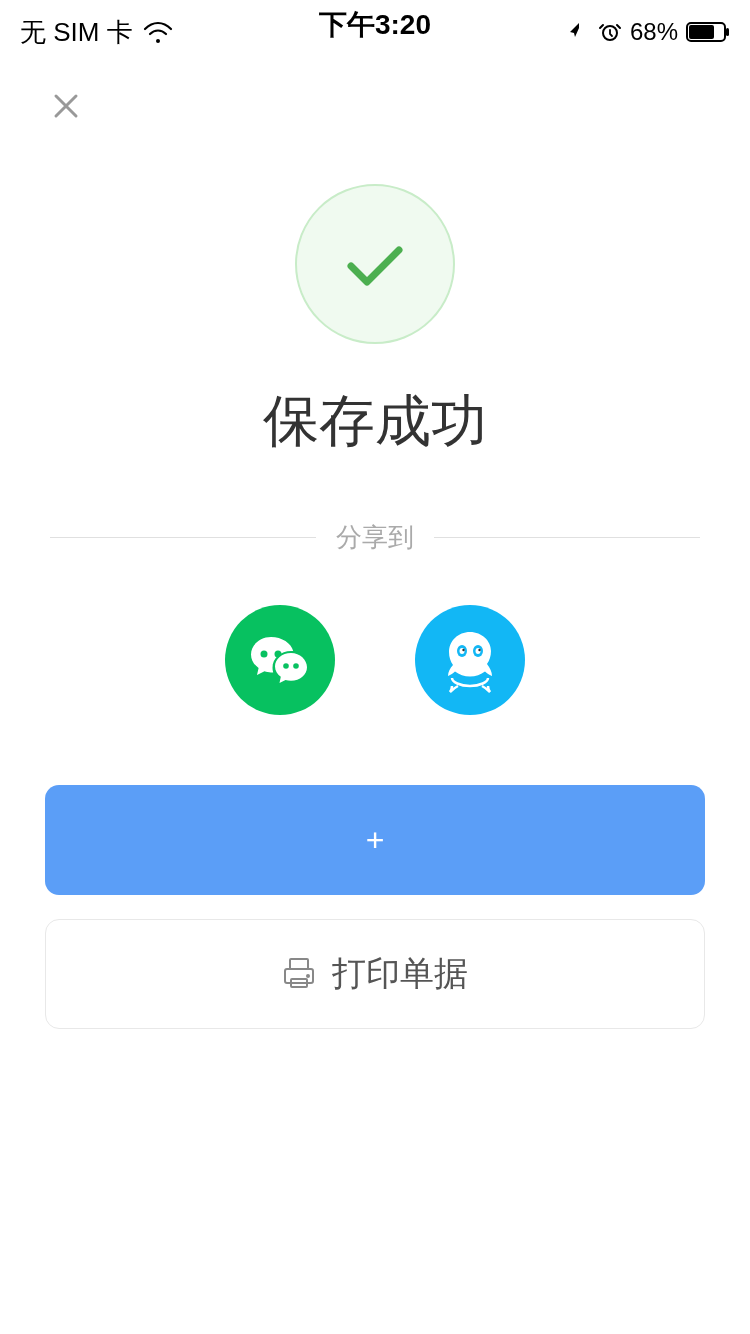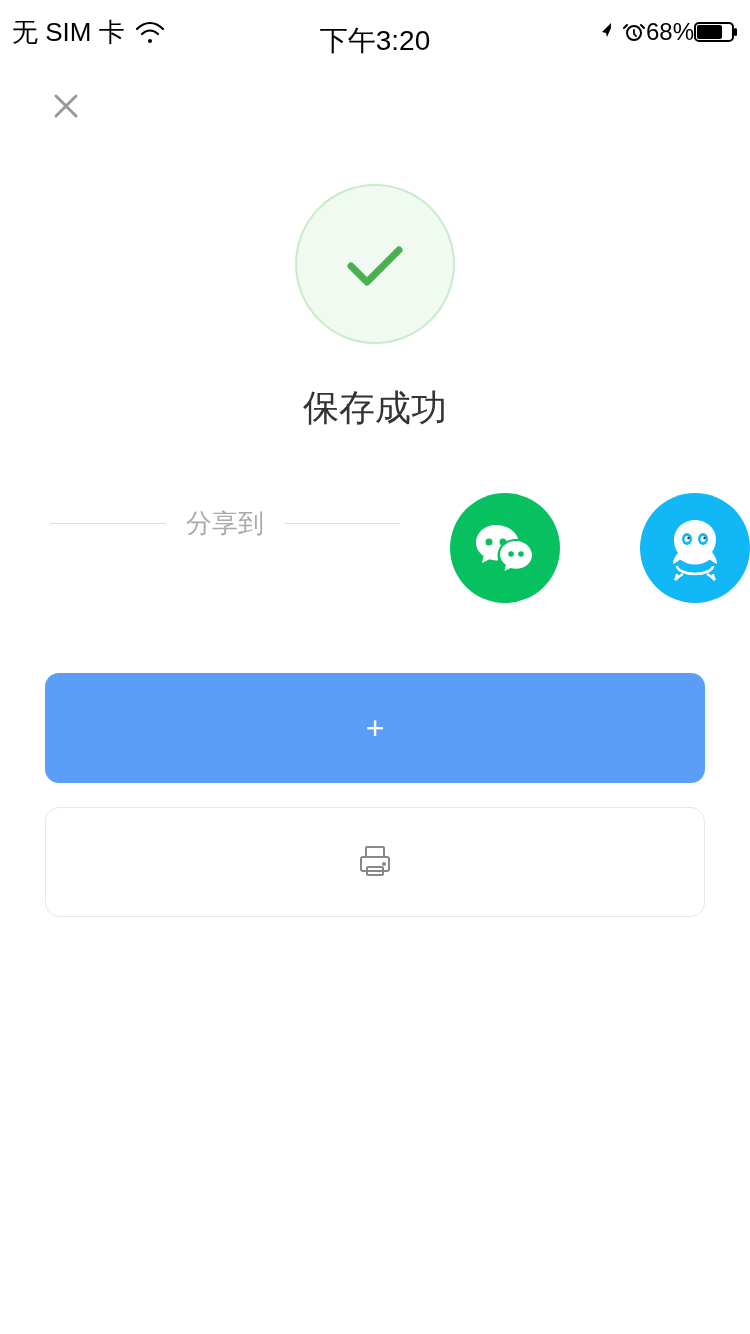--- a/index.html
+++ b/index.html
@@ -13,44 +13,44 @@
       position: relative;
     }
 
     
     .status-bar {
       width: 100%;
       height: 64px;
       display: flex;
       align-items: center;
       justify-content: space-between;
-      padding: 0 12px;
+      padding: 0 20px;
       background: #fff;
     }
     .status-left {
       display: flex;
       align-items: center;
       gap: 10px;
       font-size: 26px;
       color: #000;
       font-weight: 500;
     }
     .status-center {
       font-size: 28px;
-      font-weight: 400;
+      font-weight: 700;
       color: #000;
       position: absolute;
       left: 50%;
       transform: translateX(-50%);
-      top: 22px;
+      top: 6px;
     }
     .status-right {
       display: flex;
       align-items: center;
-      gap: 0;
+      gap: 8px;
       font-size: 24px;
       color: #000;
     }
     .wifi-icon {
       width: 30px;
       height: 22px;
     }
 
     
     .close-btn {
@@ -83,31 +83,32 @@
       background: #f0faf0;
       border: 2px solid #c8ecc8;
       display: flex;
       align-items: center;
       justify-content: center;
       margin-bottom: 40px;
     }
 
     
     .success-title {
-      font-size: 36px;
+      font-size: 56px;
       color: #333;
       font-weight: 400;
       margin-bottom: 60px;
       text-align: right;
     }
 
     
     .share-section {
       width: 100%;
       display: flex;
+      flex-direction: column;
       align-items: center;
       margin-bottom: 50px;
     }
     .share-divider {
       width: 100%;
       display: flex;
       align-items: center;
       padding: 0 50px;
       margin-bottom: 50px;
     }
@@ -271,17 +272,18 @@
 
     <button class="action-btn action-btn-secondary">
       <span class="btn-icon">
         <svg width="34" height="34" viewBox="0 0 34 34" fill="none">
           <rect x="8" y="4" width="18" height="10" rx="1" stroke="#888" stroke-width="2"></rect>
           <rect x="3" y="14" width="28" height="14" rx="2" stroke="#888" stroke-width="2"></rect>
           <rect x="9" y="24" width="16" height="8" rx="1" stroke="#888" stroke-width="2"></rect>
           <circle cx="26" cy="21" r="2" fill="#888"></circle>
         </svg>
       </span>
+      <span>打印单据</span>
     </button>
 
   </div>
 
 </div>
 
 </body></html>

